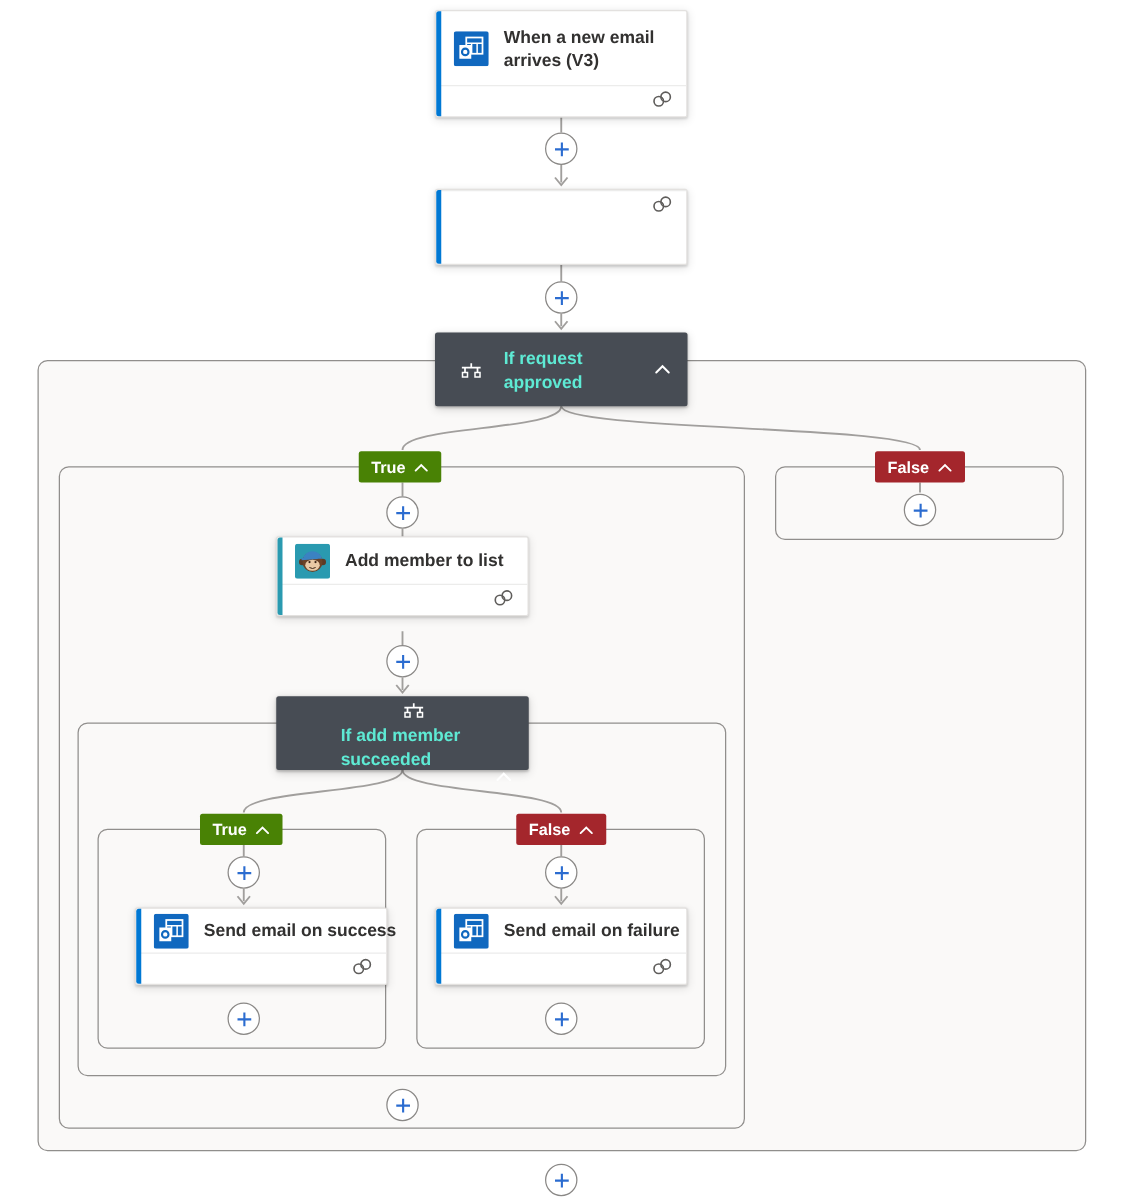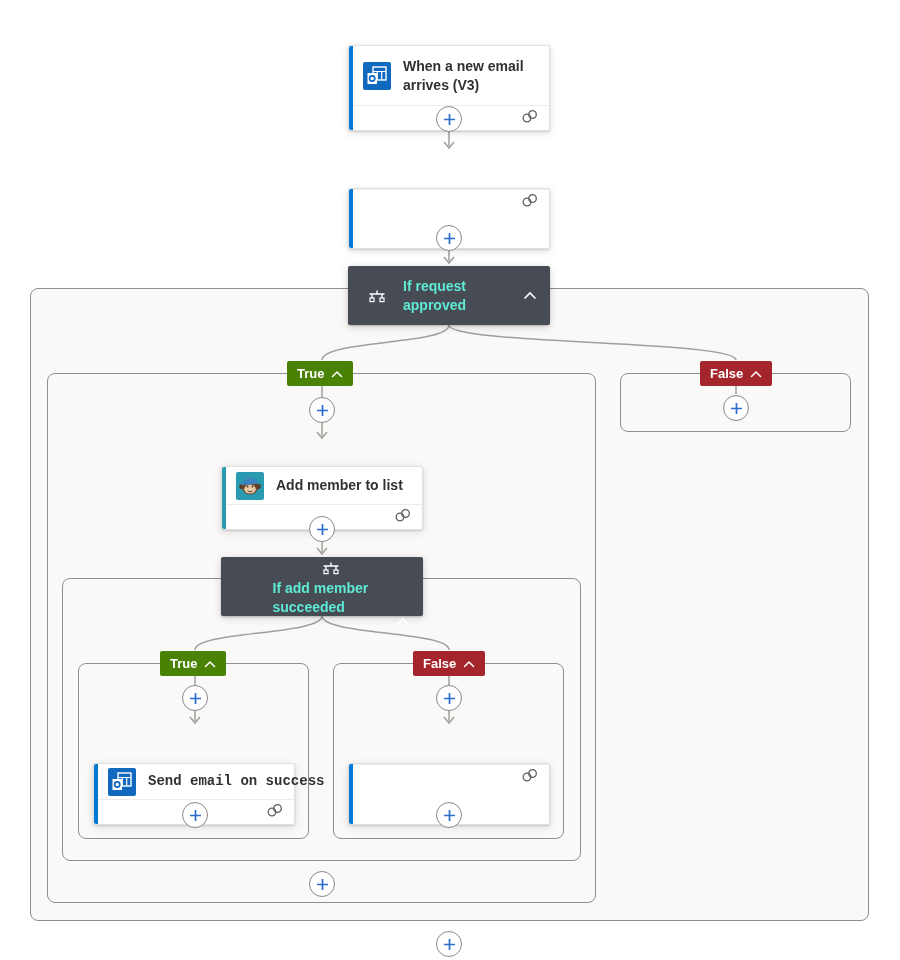--- a/index.html
+++ b/index.html
@@ -9,21 +9,21 @@
   svg.connectors path{stroke:var(--connector,#a19f9d);stroke-width:1.5;fill:none;}
 
   
   .scope-box{position:absolute;background:var(--box-fill,#faf9f8);
              border:1.5px solid var(--box-border,#908e8c);border-radius:8px;z-index:1;}
   .scope-box.inner{z-index:2;}
 
   
   .card{position:absolute;width:202px;background:#fff;border:1px solid #e3e1df;border-radius:2px;
         box-shadow:0 1px 2px rgba(0,0,0,.14),0 2px 8px rgba(0,0,0,.12);z-index:5;
-        display:flex;flex-direction:column;box-sizing:border-box;cursor:pointer;margin-top:37px;}
+        display:flex;flex-direction:column;box-sizing:border-box;cursor:pointer;}
   .accent{position:absolute;left:0;top:0;bottom:0;width:4px;border-radius:2px 0 0 2px;}
   .accent-outlook{background:var(--outlook-blue,#0078d4);}
   .accent-mailchimp{background:var(--mailchimp-teal,#2a9ab0);}
   .card-main{flex:1;display:flex;align-items:center;padding-left:14px;}
   .tile{width:28px;height:28px;flex:0 0 28px;display:block;}
   .title{margin-left:12px;font-size:14px;font-weight:700;color:var(--card-title,#323130);line-height:19px;}
   .title.two-line{width:140px;}
   .title.one-line{white-space:nowrap;}
   .card-footer{height:24px;border-top:1px solid #ececeb;display:flex;align-items:center;
                justify-content:flex-end;padding-right:10px;}
@@ -213,21 +213,21 @@
   </div>
   <div class="badge badge-false" style="left:413px;top:651px;">
     <span>False</span>
     <span class="chev">
       <svg width="12" height="8" viewBox="0 0 12 8">
           <path d="M1.5 6.5 L6 2 L10.5 6.5" stroke="#fff" stroke-width="1.5" fill="none" stroke-linecap="round"></path>
         </svg>
     </span>
   </div>
 
-  <div class="card" style="left:93px;top:726px;height:62px;font-family:Liberation Mono, monospace;">
+  <div class="card" style="left:108px;top:726px;height:62px;">
     <span class="accent accent-outlook"></span>
     <div class="card-main">
       <span class="tile">
         <svg width="28" height="28" viewBox="0 0 28 28">
             <rect width="28" height="28" rx="2" fill="#1068bf"></rect>
             <rect x="10" y="5" width="13" height="13" fill="none" stroke="#fff" stroke-width="1.4"></rect>
             <path d="M10 9.5 H23 M14.3 9.5 V18 M18.7 9.5 V18" stroke="#fff" stroke-width="1.2" fill="none"></path>
             <rect x="4.5" y="11" width="9.5" height="11" fill="#fff"></rect>
             <circle cx="9.2" cy="16.5" r="2.6" fill="none" stroke="#1068bf" stroke-width="1.7"></circle>
           </svg>
@@ -239,20 +239,32 @@
         <svg width="18" height="14" viewBox="0 0 18 14">
             <circle cx="6" cy="9" r="3.8" fill="none" stroke="#5f5d5b" stroke-width="1.3"></circle>
             <circle cx="11.5" cy="5.5" r="3.8" fill="none" stroke="#5f5d5b" stroke-width="1.3"></circle>
           </svg>
       </span>
     </div>
   </div>
 
   <div class="card" style="left:348px;top:726px;height:62px;">
     <span class="accent accent-outlook"></span>
+    <div class="card-main">
+      <span class="tile">
+        <svg width="28" height="28" viewBox="0 0 28 28">
+            <rect width="28" height="28" rx="2" fill="#1068bf"></rect>
+            <rect x="10" y="5" width="13" height="13" fill="none" stroke="#fff" stroke-width="1.4"></rect>
+            <path d="M10 9.5 H23 M14.3 9.5 V18 M18.7 9.5 V18" stroke="#fff" stroke-width="1.2" fill="none"></path>
+            <rect x="4.5" y="11" width="9.5" height="11" fill="#fff"></rect>
+            <circle cx="9.2" cy="16.5" r="2.6" fill="none" stroke="#1068bf" stroke-width="1.7"></circle>
+          </svg>
+      </span>
+      <span class="title one-line">Send email on failure</span>
+    </div>
     <div class="card-footer">
       <span>
         <svg width="18" height="14" viewBox="0 0 18 14">
             <circle cx="6" cy="9" r="3.8" fill="none" stroke="#5f5d5b" stroke-width="1.3"></circle>
             <circle cx="11.5" cy="5.5" r="3.8" fill="none" stroke="#5f5d5b" stroke-width="1.3"></circle>
           </svg>
       </span>
     </div>
   </div>
 

